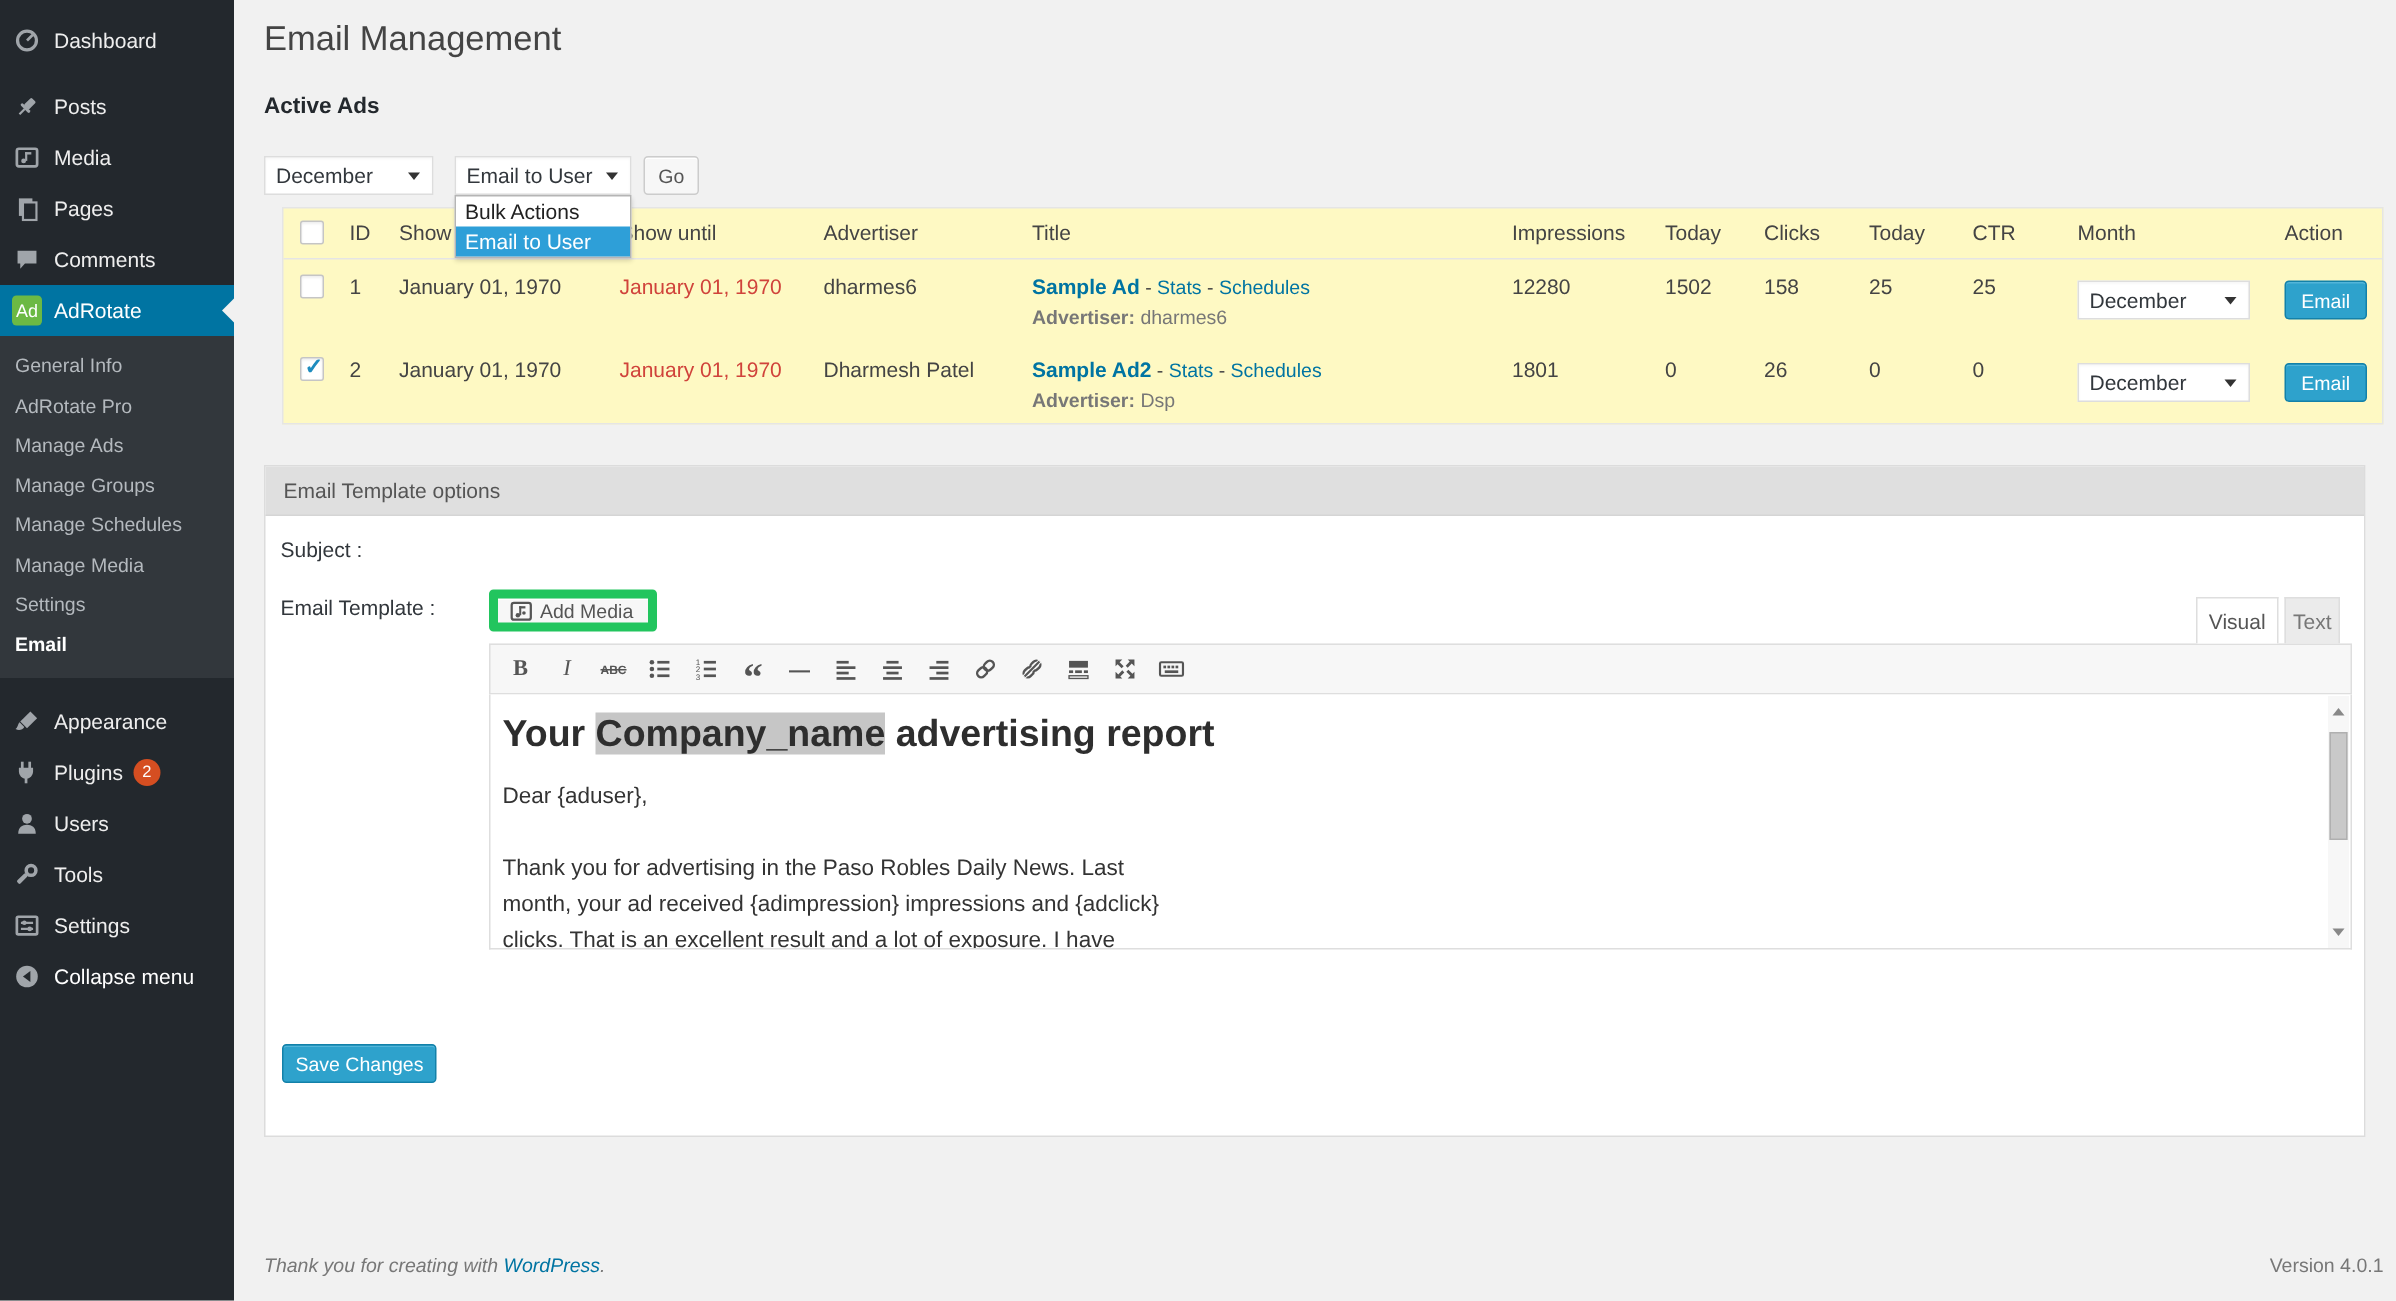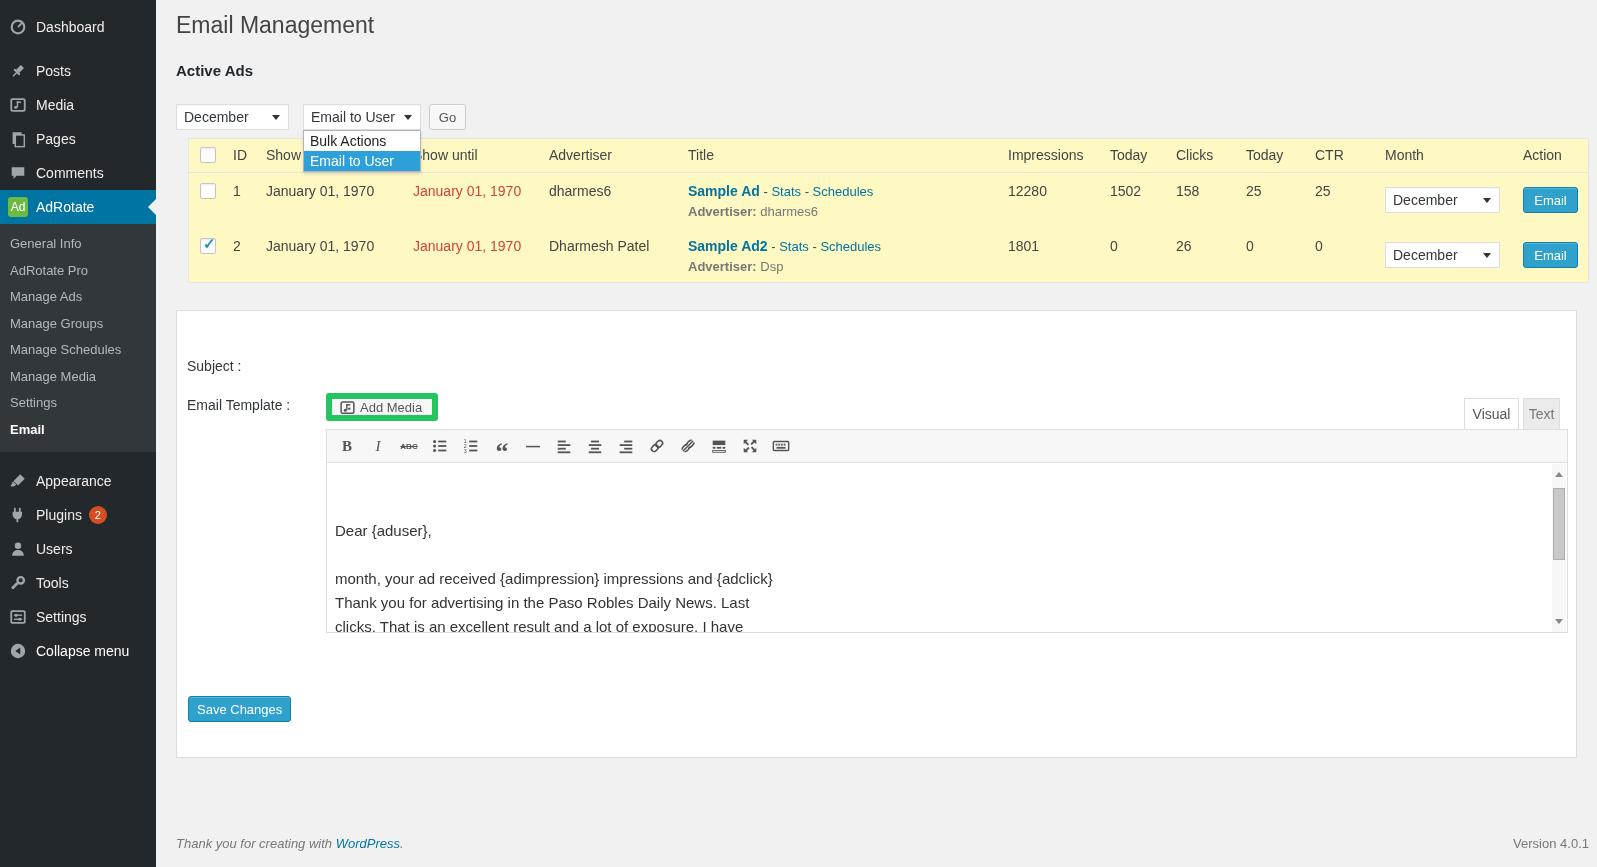--- a/index.html
+++ b/index.html
@@ -311,20 +311,21 @@
             <span>December</span>
           </span>
         </span>
       <span class="cell c-action" style="top:0;">
           <span class="btn-email">Email</span>
         </span>
     </div>
   </div>
 
   <div class="panel">
+    <div class="panel-header">Email Template options</div>
     <div class="lbl-subject">Subject :</div>
     <div class="lbl-template">Email Template :</div>
     <div class="btn-addmedia">
       <span style="display:flex;">
           <svg width="15" height="15" viewBox="0 0 20 20">
             <rect x="1.5" y="2.5" width="17" height="15" rx="2" fill="none" stroke="#555" stroke-width="2"></rect>
             <circle cx="7" cy="13.5" r="2" fill="#555"></circle>
             <rect x="8.2" y="5.5" width="1.8" height="8" fill="#555"></rect>
             <rect x="8.2" y="5.5" width="5.5" height="2" fill="#555"></rect>
             <circle cx="12.4" cy="11.5" r="1.6" fill="#555"></circle>
@@ -442,24 +443,25 @@
                 <rect x="4" y="7.5" width="2" height="2"></rect>
                 <rect x="7" y="7.5" width="2" height="2"></rect>
                 <rect x="10" y="7.5" width="2" height="2"></rect>
                 <rect x="13" y="7.5" width="2" height="2"></rect>
                 <rect x="5" y="11" width="10" height="2"></rect>
               </g>
             </svg>
           </span>
       </div>
       <div class="editor-body">
+        <div class="ed-h1"><span>Your </span><span class="hl">Company_name</span><span> advertising report</span></div>
         <div class="ed-p1">Dear {aduser},</div>
         <div class="ed-p2">
+          <div>Thank you for advertising in the Paso Robles Daily News. Last</div>
           <div>month, your ad received {adimpression} impressions and {adclick}</div>
-          <div>Thank you for advertising in the Paso Robles Daily News. Last</div>
           <div>clicks. That is an excellent result and a lot of exposure. I have</div>
         </div>
         <div class="scrollbar">
           <span class="sb-arrow sb-up"></span>
           <span class="sb-thumb"></span>
           <span class="sb-arrow sb-down"></span>
         </div>
       </div>
     </div>
     <div class="btn-save">Save Changes</div>

